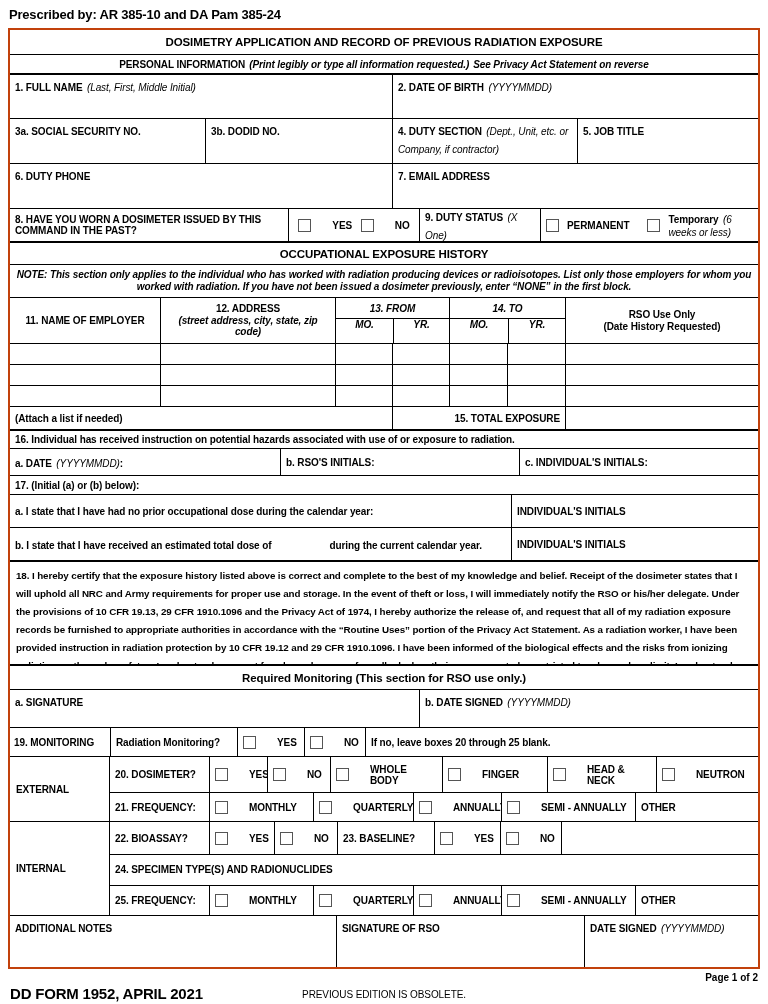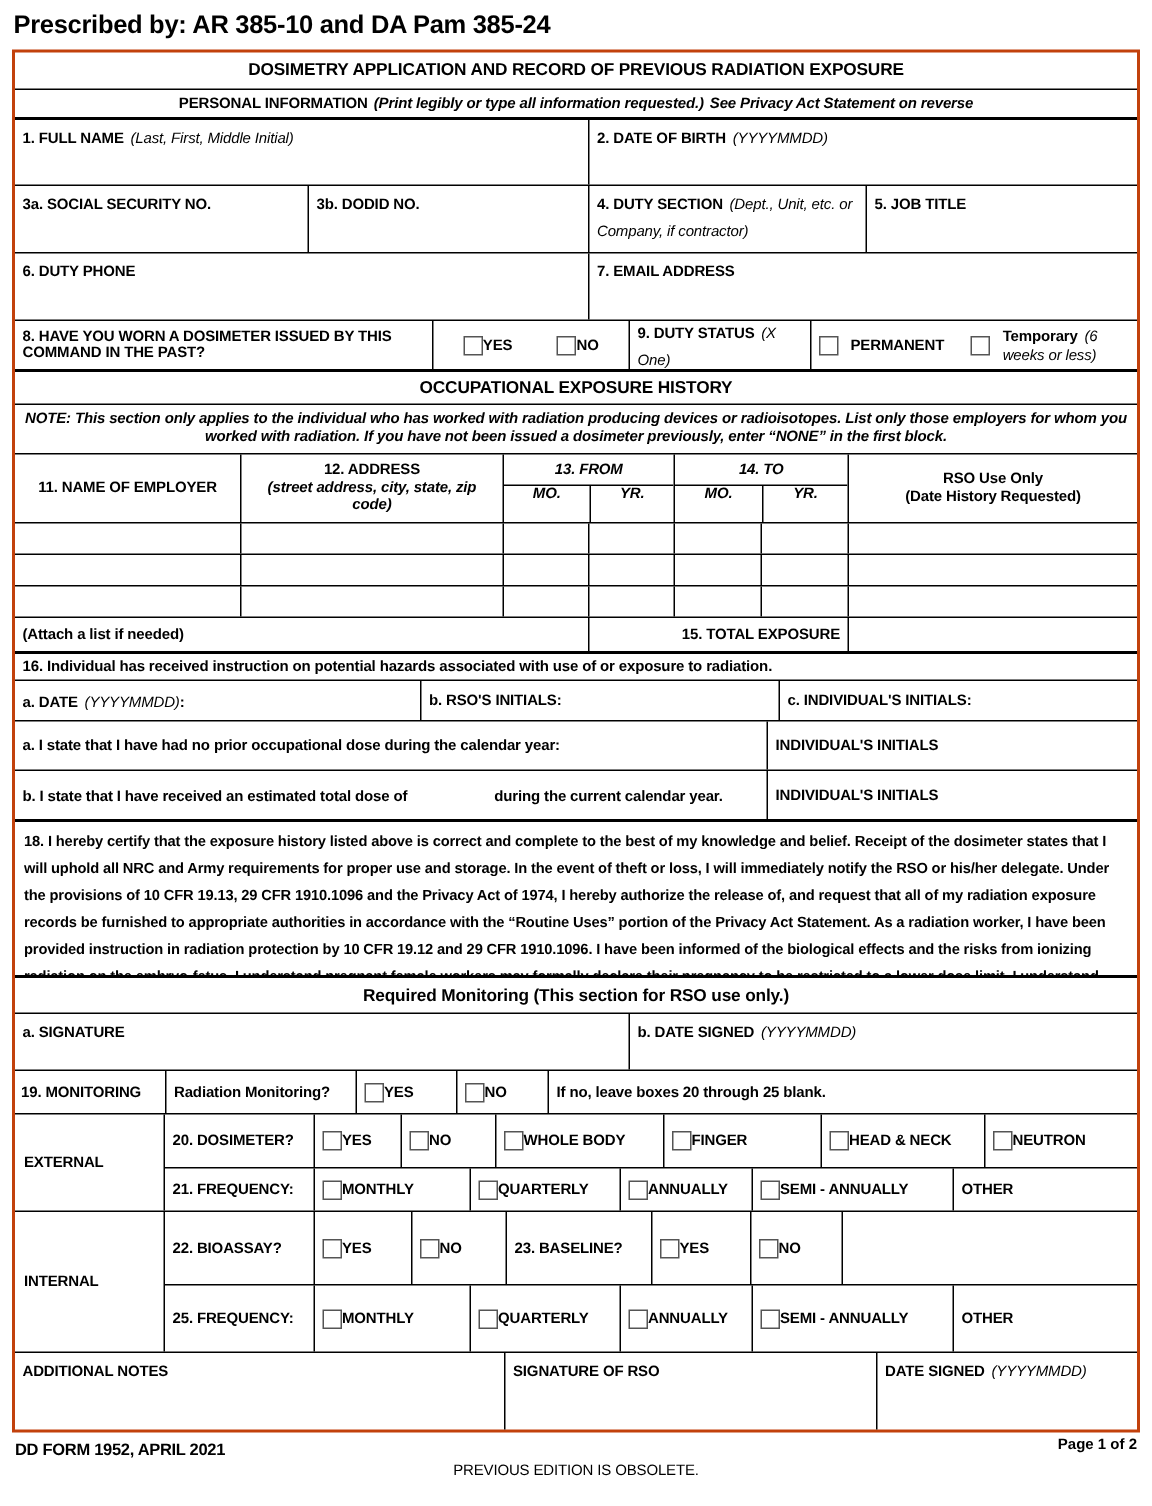--- a/index.html
+++ b/index.html
@@ -1,43 +1,43 @@
 <!DOCTYPE html>
 <html><head>
 <meta charset="utf-8">
 <style>
   * { box-sizing: border-box; margin: 0; padding: 0; }
   html,body { background:#fff; }
   body { width:768px; font-family:"Liberation Sans", sans-serif; color:#000; }
   .page { width:768px; height:1004px; padding:5px 8px 0 8px; position:relative; }
-  .prescribed { font-size:17px; font-weight:600; letter-spacing:-0.2px; padding:2px 0 6px 1px; }
+  .prescribed { font-size:13px; font-weight:600; letter-spacing:-0.2px; padding:2px 0 6px 1px; }
   .fb { border:2px solid #c2410c; width:752px; }
   .r { display:flex; align-items:stretch; }
   .r + .r { border-top:1px solid #000; }
   .bt2 { border-top-width:2px !important; }
   .c { padding:2px 5px; overflow:hidden; }
   .c + .c { border-left:1px solid #000; }
   .grow { flex:1; }
   .center { display:flex; align-items:center; justify-content:center; text-align:center; }
   .vcenter { display:flex; align-items:center; }
   .lbl { font-weight:bold; font-size:10px; letter-spacing:-0.1px; }
   .lbl11 { font-weight:bold; font-size:11.5px; letter-spacing:-0.1px; }
   .hint { font-style:italic; font-weight:normal; font-size:10px; letter-spacing:-0.1px; }
   .bi { font-style:italic; font-weight:bold; }
   .cb { display:inline-block; width:13px; height:13px; border:1px solid #555; background:#fff; flex:none; vertical-align:middle; }
-  .opt { display:flex; align-items:center; gap:0; }
+  .opt { display:flex; align-items:center; gap:21px; }
   .notetxt { font-weight:bold; font-style:italic; font-size:10px; line-height:12.5px; letter-spacing:-0.1px;text-align:center; }
   .para { font-weight:bold; font-size:9.8px; line-height:11.5px; letter-spacing:-0.1px; text-align:left; }
   .mcolA { width:100px; border-right:1px solid #000; padding:2px 6px; flex:none; }
   .mrows { flex:1; display:flex; flex-direction:column; }
   .mrow { display:flex; flex:1; }
   .mrow + .mrow { border-top:1px solid #000; }
   .mrow .c { display:flex; align-items:center; }
   .footer { position:relative; height:40px; }
-  .f-left { position:absolute; left:2px; top:6px; font-weight:bold; font-size:11px; letter-spacing:-0.2px; }
+  .f-left { position:absolute; left:2px; top:16px; font-weight:bold; font-size:15px; letter-spacing:-0.2px; }
   .f-center { position:absolute; left:0; right:0; top:20px; text-align:center; font-size:10px; letter-spacing:-0.1px; }
   .f-right { position:absolute; right:2px; top:3px; font-weight:bold; font-size:10px; }
   .gap60 { display:inline-block; width:58px; }
   .subcol { padding:0; display:flex; flex-direction:column;font-style:italic; }
   .subcol-top { display:flex; align-items:center; justify-content:center; height:20px; }
   .subcol-bot { display:flex; flex:1; border-top:1px solid #000; }
   .subcol-bot > div { display:flex; align-items:flex-start; justify-content:center; }
 </style>
 </head>
 <body>
@@ -226,20 +226,25 @@
         <span class="hint">(YYYYMMDD)</span><span class="lbl">:</span></span>
       </div>
       <div class="c vcenter" style="width:239px">
         <span class="lbl">b. RSO'S INITIALS:</span>
       </div>
       <div class="c grow vcenter">
         <span class="lbl">c. INDIVIDUAL'S INITIALS:</span>
       </div>
     </div>
 
+    <div class="r" style="height:19px">
+      <div class="c grow vcenter">
+        <span class="lbl">17. (Initial (a) or (b) below):</span>
+      </div>
+    </div>
     <div class="r" style="height:33px">
       <div class="c vcenter" style="width:501px">
         <span class="lbl">a. I state that I have had no prior occupational dose during the calendar year:</span>
       </div>
       <div class="c grow vcenter">
         <span class="lbl">INDIVIDUAL'S INITIALS</span>
       </div>
     </div>
     <div class="r" style="height:33px">
       <div class="c vcenter" style="width:501px">
@@ -375,20 +380,25 @@
           </div>
           <div class="c opt" style="width:66px">
             <span class="cb"></span>
             <span class="lbl">YES</span>
           </div>
           <div class="c opt" style="width:61px">
             <span class="cb"></span>
             <span class="lbl">NO</span>
           </div>
           <div class="c grow"></div>
+        </div>
+        <div class="mrow">
+          <div class="c grow">
+            <span class="lbl">24. SPECIMEN TYPE(S) AND RADIONUCLIDES</span>
+          </div>
         </div>
         <div class="mrow">
           <div class="c" style="width:99px">
             <span class="lbl">25. FREQUENCY:</span>
           </div>
           <div class="c opt" style="width:104px">
             <span class="cb"></span>
             <span class="lbl">MONTHLY</span>
           </div>
           <div class="c opt" style="width:100px">

